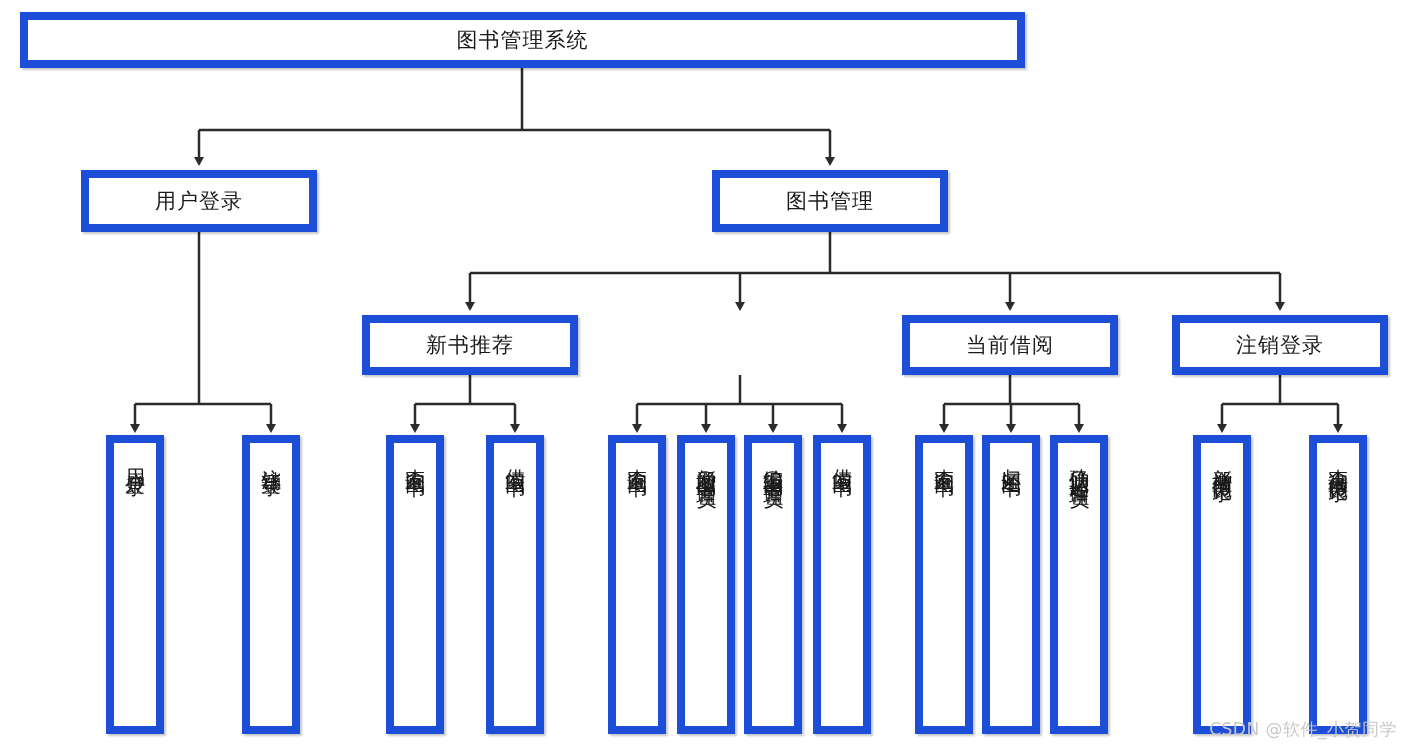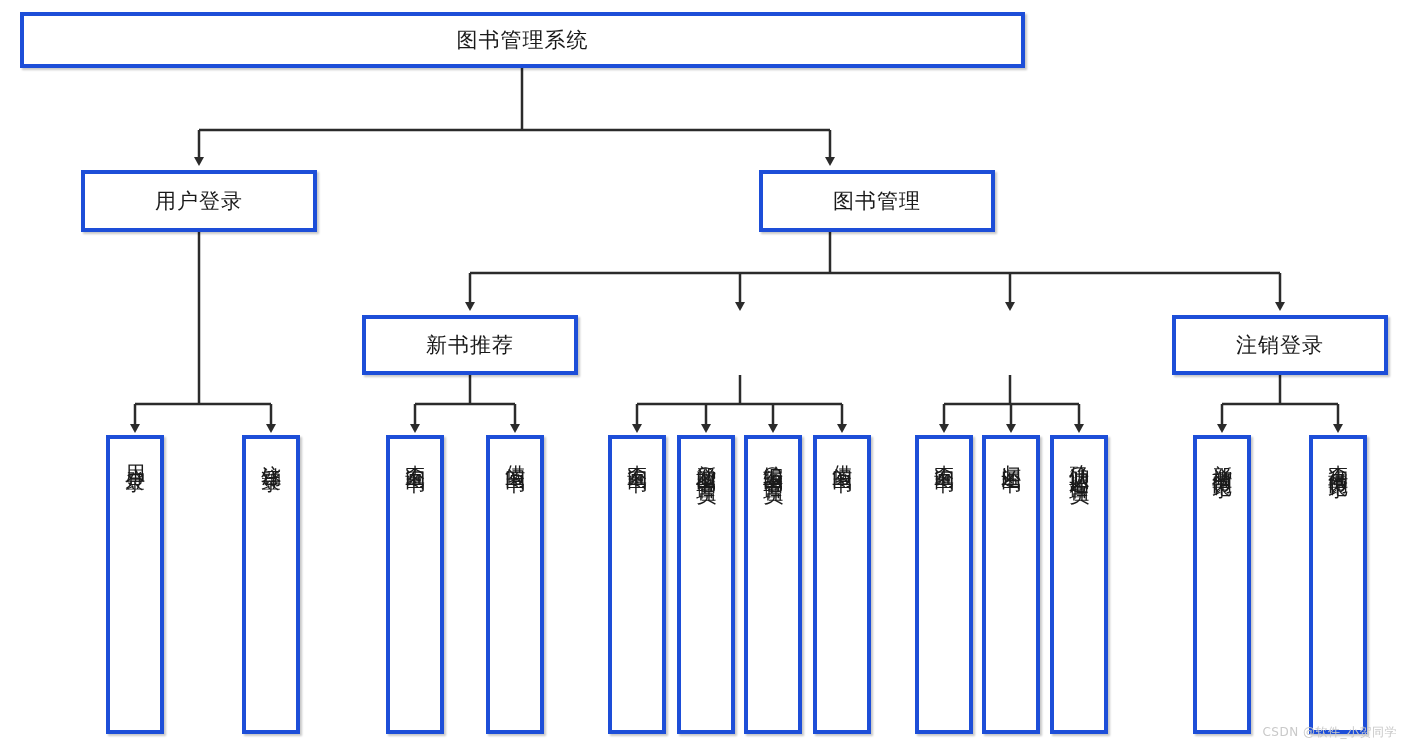--- a/index.html
+++ b/index.html
@@ -19,21 +19,21 @@
     position: absolute;
     left: 0;
     top: 0;
     width: 1405px;
     height: 747px;
     pointer-events: none;
   }
   .node {
     position: absolute;
     box-sizing: border-box;
-    border: 4px solid #1d4ed8;
+    border: 8px solid #1d4ed8;
     background: #ffffff;
     box-shadow: 2px 2px 2px rgba(0,0,0,0.22);
     display: flex;
     align-items: center;
     justify-content: center;
     color: #1a1a1a;
   }
   .node.h {
     font-size: 21px;
     letter-spacing: 1px;
@@ -52,21 +52,21 @@
     white-space: nowrap;
     color: #1a1a1a;
   }
   .hlabel {
     white-space: nowrap;
   }
   #watermark {
     position: absolute;
     right: 8px;
     bottom: 6px;
-    font-size: 12px;
+    font-size: 17px;
     color: #c9c9c9;
     letter-spacing: 0.5px;
     white-space: nowrap;
   }
 </style>
 </head>
 <body>
 
 <div id="canvas">
 
@@ -120,26 +120,29 @@
     </g>
   </svg>
 
   <div class="node h" style="left:20px; top:12px; width:1005px; height:56px;">
     <span class="hlabel">图书管理系统</span>
   </div>
 
   <div class="node h" style="left:81px; top:170px; width:236px; height:62px;">
     <span class="hlabel">用户登录</span>
   </div>
-  <div class="node h" style="left:712px; top:170px; width:236px; height:62px;margin-left:47px;">
+  <div class="node h" style="left:712px; top:170px; width:236px; height:62px;">
     <span class="hlabel">图书管理</span>
   </div>
 
   <div class="node h" style="left:362px; top:315px; width:216px; height:60px;font-family:Liberation Mono, monospace;">
     <span class="hlabel">新书推荐</span>
+  </div>
+  <div class="node h" style="left:902px; top:315px; width:216px; height:60px;">
+    <span class="hlabel">当前借阅</span>
   </div>
   <div class="node h" style="left:1172px; top:315px; width:216px; height:60px;">
     <span class="hlabel">注销登录</span>
   </div>
 
   <div class="node v" style="left:106px; top:435px; width:58px; height:299px;">
     <span class="vlabel">用户登录</span>
   </div>
   <div class="node v" style="left:242px; top:435px; width:58px; height:299px;">
     <span class="vlabel">注销登录</span>

